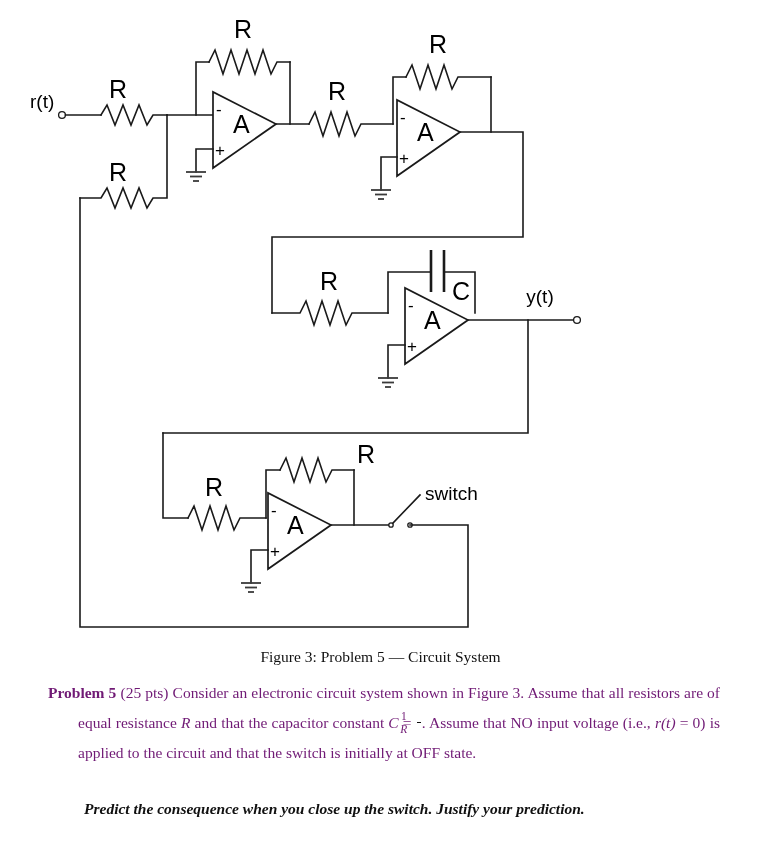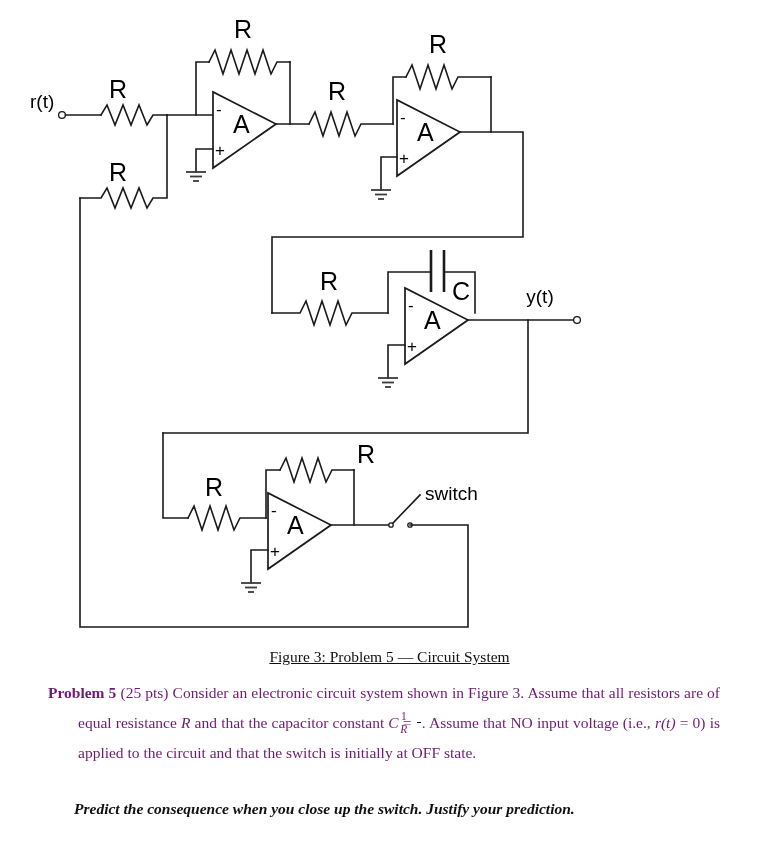--- a/index.html
+++ b/index.html
@@ -79,28 +79,27 @@
     font-size: 19px;
     fill: #000000;
   }
   text.lbl-pin {
     font-family: "Liberation Sans", sans-serif;
     font-size: 17px;
     fill: #000000;
   }
   #caption {
     position: absolute;
-    left: 15px;
+    left: 6px;
     top: 648px;
     width: 749px;
     text-align: center;
     font-family: "Liberation Serif", serif;
     font-size: 15.5px;
     color: #101010;
-    text-decoration: underline;
   }
   #problem-block {
     position: absolute;
     left: 48px;
     top: 678px;
     width: 672px;
     font-family: "Liberation Serif", serif;
     font-size: 15.5px;
     line-height: 1.95;
     color: #701a75;
@@ -130,21 +129,21 @@
     border-bottom: 1px solid #101010;
     padding: 0 2px;
   }
   .frac .den {
     display: block;
     padding: 0 2px;
     font-style: italic;
   }
   #predict-line {
     position: absolute;
-    left: 74px;
+    left: 84px;
     top: 800px;
     width: 640px;
     font-family: "Liberation Serif", serif;
     font-style: italic;
     font-weight: bold;
     font-size: 15.5px;
     color: #101010;
   }
 </style>
 </head>

